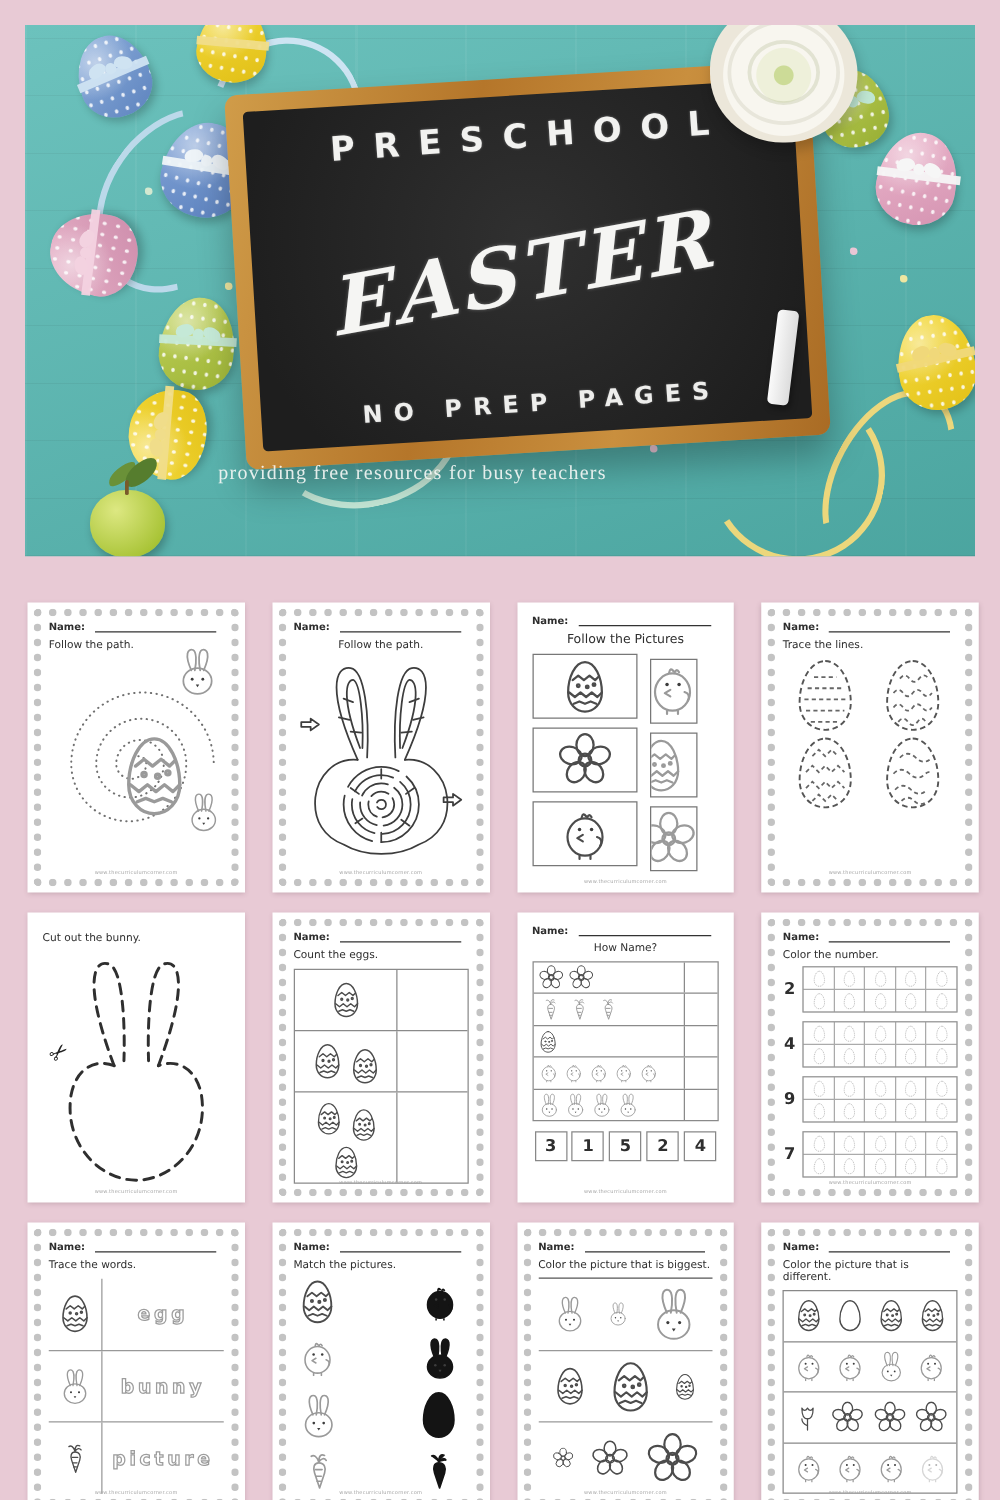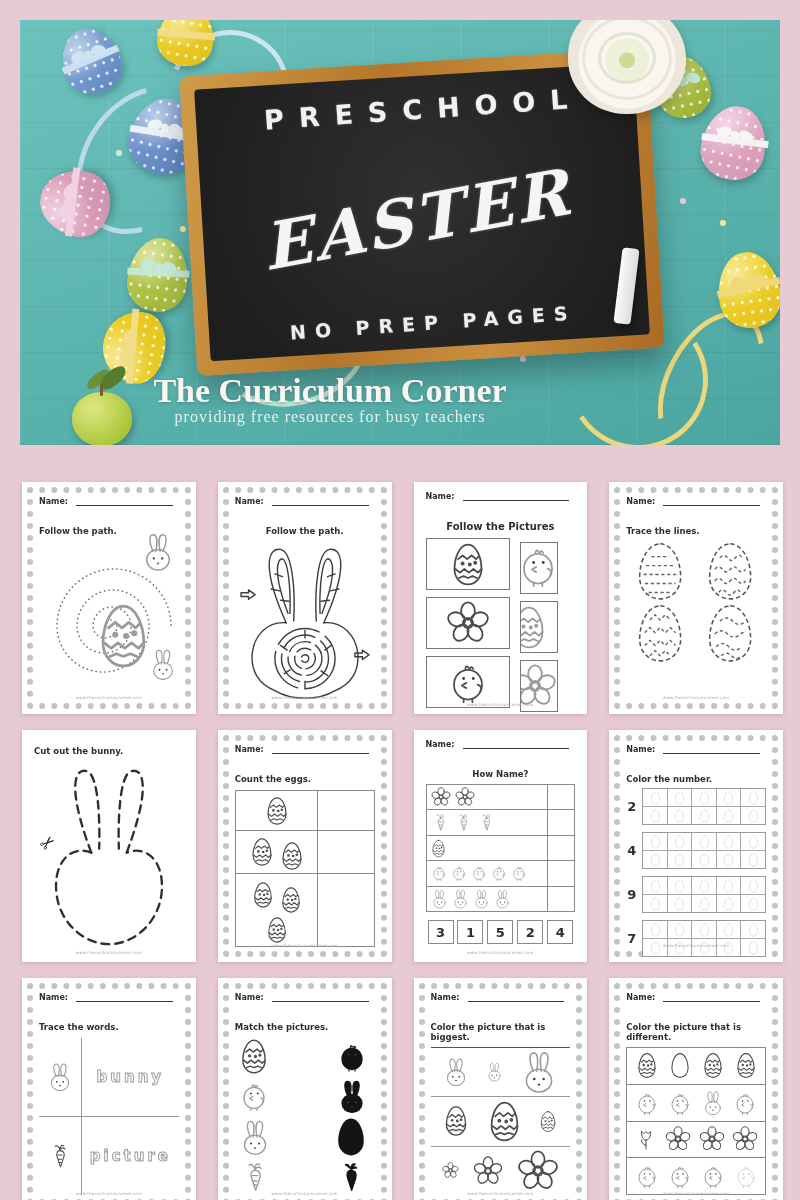--- a/index.html
+++ b/index.html
@@ -84,21 +84,21 @@
   .grid{position:absolute;left:22px;top:482px;width:761px;display:grid;
         grid-template-columns:repeat(4,1fr);grid-auto-rows:232px;gap:16px 22px;}
   .ws{position:relative;background:#fff;box-shadow:0 1px 4px rgba(90,60,70,.25);overflow:hidden;
       font-size:8px;color:#2e2e2e;}
   .wsframe{position:absolute;inset:5px;border:6px dotted #c3c3c3;border-radius:4px;pointer-events:none;}
   .wsbody{position:absolute;inset:15px 17px;display:flex;flex-direction:column;}
   .ws.noframe .wsbody{inset:10px 12px;}
   .name-row{display:flex;align-items:flex-end;margin-bottom:3px;}
   .name-lab{font-weight:bold;font-size:8px;white-space:nowrap;}
   .name-line{flex:1;border-bottom:1px solid #333;margin-left:8px;margin-right:6px;height:8px;}
-  .ws-title{font-weight:bold;font-size:8.5px;margin:17px 0 4px;}
+  .ws-title{font-weight:normal;font-size:8.5px;margin:2px 0 4px;}
   .ws-title.ctr{text-align:center;}
   .credit{position:absolute;bottom:14px;left:0;right:0;text-align:center;font-size:4px;color:#a5a5a5;letter-spacing:.2px;}
   .ws.noframe .credit{bottom:7px;}
 
   svg.ic{overflow:visible;flex:none;}
   .ol{fill:none;stroke:#4c4c4c;stroke-width:2;stroke-linecap:round;stroke-linejoin:round;}
   .ol-lt{fill:none;stroke:#9a9a9a;stroke-width:2;stroke-linecap:round;stroke-linejoin:round;}
   .sil{fill:#141414;stroke:#141414;stroke-width:2;stroke-linejoin:round;}
   .faintegg{fill:none;stroke:#b8b8b8;stroke-width:2.6;stroke-dasharray:3 2.4;}
   .dash{fill:none;stroke:#2f2f2f;stroke-width:2.4;stroke-dasharray:8 6;stroke-linecap:round;}
@@ -285,21 +285,20 @@
       </div>
     <div class="egg egg-yelR">
         <span class="band"></span>
         <span class="bow"></span>
       </div>
     <div class="rose"></div>
     <div class="chalk"></div>
     <div class="apple"></div>
 
     <div class="brand">
-      <div class="brand-name">The Curriculum Corner</div>
       <div class="brand-tag">providing free resources for busy teachers</div>
     </div>
   </div>
 
   <div class="grid">
 
     <section class="ws">
       <div class="wsframe"></div>
       <div class="wsbody">
         <div class="name-row">
@@ -817,20 +816,28 @@
       <div class="wsframe"></div>
       <div class="wsbody">
         <div class="name-row">
             <span class="name-lab">Name:</span>
             <span class="name-line"></span>
           </div>
         <div class="ws-title">Trace the words.</div>
         <div class="t9">
           <div class="t9-row">
             <span class="t9-ic">
+                <svg class="ic ol" width="26" height="32" viewBox="0 0 40 50">
+                  <use href="#s-eggd"></use>
+                </svg>
+              </span>
+            <span class="trace">egg</span>
+          </div>
+          <div class="t9-row">
+            <span class="t9-ic">
                 <svg class="ic ol-lt" width="26" height="30" viewBox="0 0 48 56">
                   <use href="#s-bunny"></use>
                 </svg>
               </span>
             <span class="trace">bunny</span>
           </div>
           <div class="t9-row">
             <span class="t9-ic">
                 <svg class="ic ol" width="26" height="26" viewBox="0 0 48 48">
                   <use href="#s-carrot"></use>

